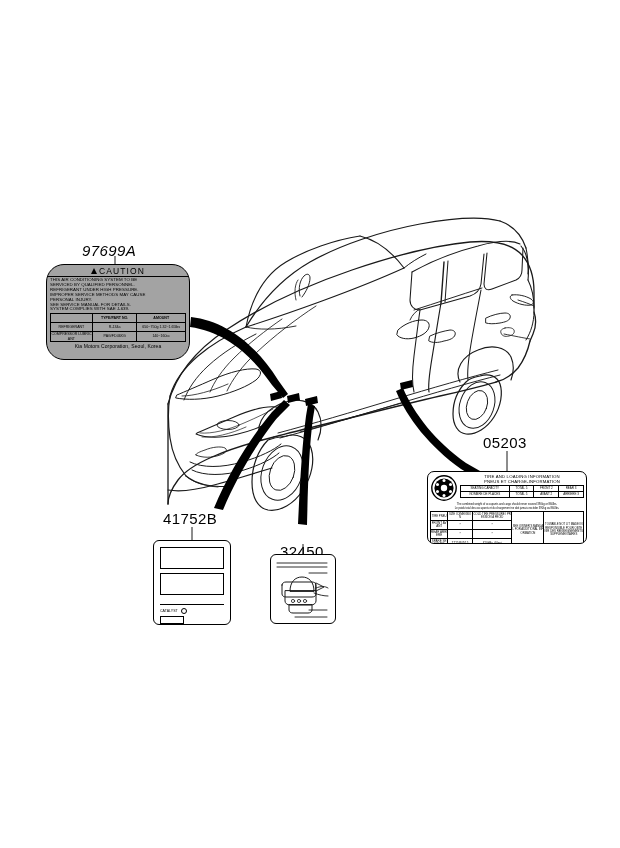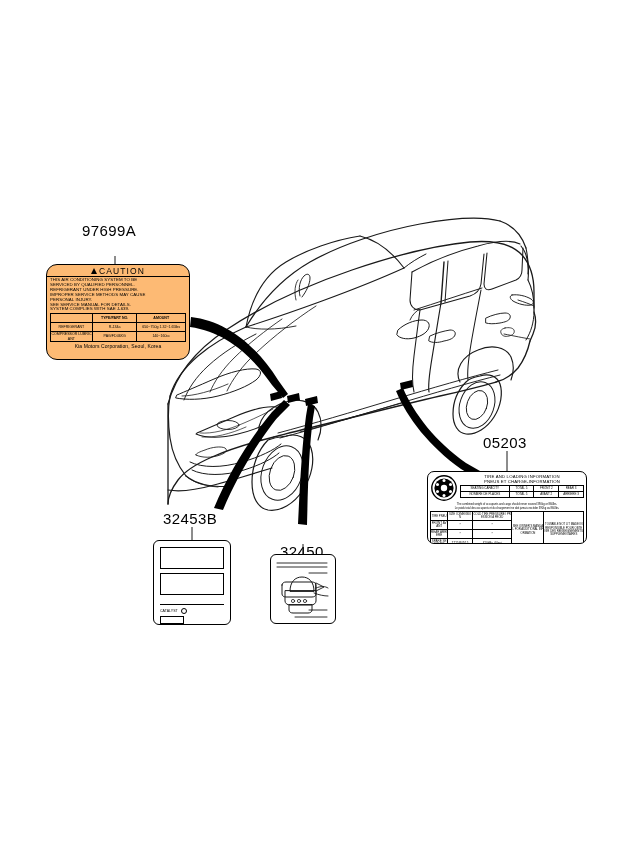--- a/index.html
+++ b/index.html
@@ -5,29 +5,29 @@
   html,body{margin:0;padding:0;background:#ffffff;}
   body{width:620px;height:848px;position:relative;overflow:hidden;
        font-family:"Liberation Sans",sans-serif;color:#000;}
   #stage{position:absolute;left:0;top:0;width:620px;height:848px;}
   svg{display:block;}
 
   .callout-num{
     position:absolute;font-family:"Liberation Sans",sans-serif;
     font-size:15px;letter-spacing:.4px;color:#000;white-space:nowrap;
   }
-  #num-97699A{left:82px;top:222px;}
+  #num-97699A{left:82px;top:242px;font-style:italic;}
   #num-32453B{left:163px;top:510px;}
   #num-32450{left:280px;top:527px;margin-top:16px;}
   #num-05203{left:483px;top:434px;}
 
   
   #label-97699A{
     position:absolute;left:46px;top:264px;width:144px;height:96px;
-    border:1px solid #000;border-radius:11px;background:#fdba74;
+    border:1px solid #000;border-radius:18px;background:#a3a3a3;
     box-sizing:border-box;overflow:hidden;
   }
   .cau-head{
     height:11px;border-bottom:1px solid #000;display:flex;
     align-items:center;justify-content:center;gap:2px;
   }
   .cau-head .tri{
     width:0;height:0;border-left:3.5px solid transparent;
     border-right:3.5px solid transparent;border-bottom:6px solid #000;
   }
@@ -282,21 +282,21 @@
       <path d="M403,388
                C414,414 436,442 466,463
                L480,471
                L476,478
                L461,469
                C430,447 407,418 396,391 Z"></path>
     </g>
   </svg>
 
   <div class="callout-num" id="num-97699A">97699A</div>
-  <div class="callout-num" id="num-32453B">32453B</div>
+  <div class="callout-num" id="num-32453B">41752B</div>
   <div class="callout-num" id="num-32450">32450</div>
   <div class="callout-num" id="num-05203">05203</div>
 
   <svg width="620" height="848" style="position:absolute;left:0;top:0;pointer-events:none;">
     <g stroke="#1a1a1a" stroke-width="1" fill="none">
       <line x1="115" y1="256" x2="115" y2="264"></line>
       <line x1="192" y1="527" x2="192" y2="540"></line>
       <line x1="303" y1="544" x2="303" y2="554"></line>
       <line x1="507" y1="451" x2="507" y2="471"></line>
     </g>

